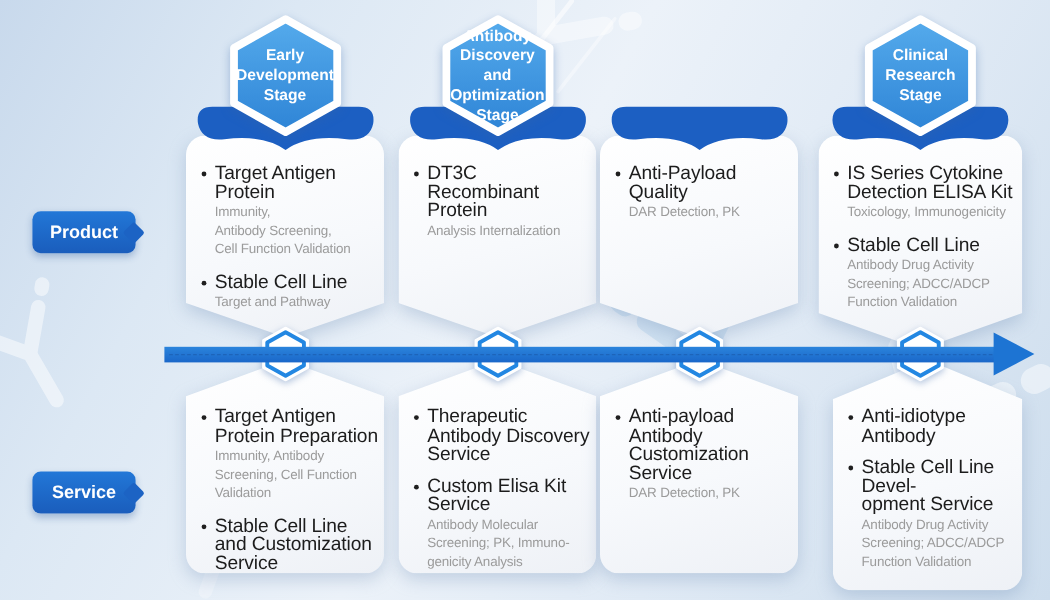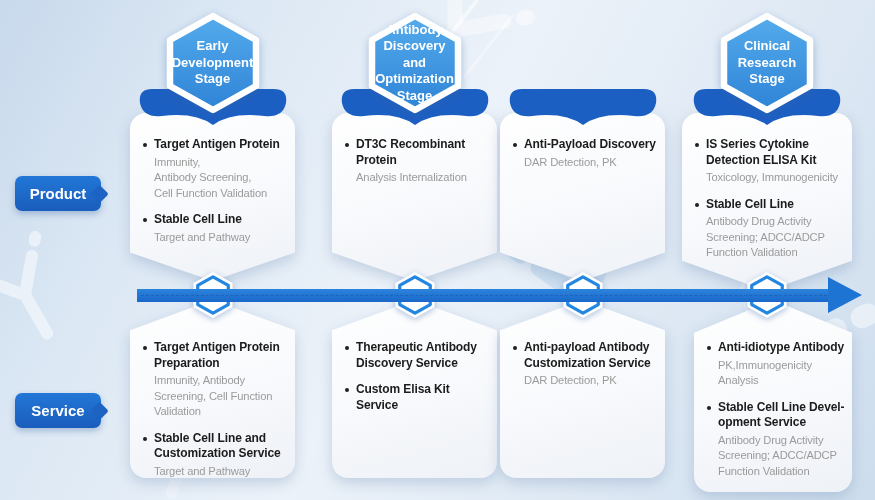--- a/index.html
+++ b/index.html
@@ -4,21 +4,21 @@
 <style>
   html,body{margin:0;padding:0;}
   .canvas{
     position:relative;width:875px;height:500px;overflow:hidden;
     font-family:"Liberation Sans",sans-serif;
     background:linear-gradient(118deg,#c8d9ec 0%,#dce8f4 22%,#ecf2f9 48%,#e0eaf5 70%,#cddded 100%);
   }
   .bg-art{position:absolute;left:0;top:0;z-index:0;}
 
   .col{position:absolute;top:0;height:500px;z-index:1;}
-  .col1{left:130px;width:165px;}
+  .col1{left:155px;width:165px;}
   .col2{left:332px;width:165px;}
   .col3{left:500px;width:165px;}
   .col4{left:682px;width:170px;}
 
   
   .stage-hex{position:absolute;top:12px;left:50%;transform:translateX(-50%);
     width:100px;height:102px;z-index:4;filter:drop-shadow(0 3px 4px rgba(50,100,170,.38));}
   .stage-hex svg{display:block;width:100%;height:100%;}
   .stage-title{position:absolute;inset:0;display:flex;align-items:center;justify-content:center;
     text-align:center;color:#fff;font-weight:bold;font-size:13px;line-height:1.26;
@@ -38,21 +38,21 @@
   .card{width:100%;height:100%;box-sizing:border-box;
     background:linear-gradient(165deg,#ffffff 0%,#f7f9fc 55%,#eef1f6 100%);}
   .pcard{clip-path:polygon(0 0,100% 0,100% 83%,50% 100%,0 83%);
     border-radius:16px 16px 0 0;padding:24px 3px 0 13px;}
   .scard{clip-path:polygon(0 17%,50% 0,100% 17%,100% 100%,0 100%);
     border-radius:16px;padding:40px 3px 0 13px;}
 
   .item{display:flex;margin-bottom:11px;}
   .dot{width:4px;height:4px;border-radius:50%;background:#1f1f1f;margin:6px 7px 0 0;flex:none;}
   .itxt{min-width:0;}
-  .ititle{font-size:12px;font-weight:bold;color:#1c1c1c;line-height:15.5px;
+  .ititle{font-size:16px;font-weight:normal;color:#1c1c1c;line-height:15.5px;
     letter-spacing:-0.1px;white-space:pre-line;}
   .idesc{font-size:11.2px;color:#9b9b9b;line-height:15.5px;letter-spacing:-0.15px;
     white-space:pre-line;margin-top:2px;}
 
   
   .arrow-bar{position:absolute;left:137px;top:289px;width:694px;height:13px;z-index:5;
     background:linear-gradient(180deg,#2b84dc 0%,#1a67c9 100%);}
   .arrow-bar::after{content:"";position:absolute;left:4px;right:4px;top:6px;
     border-top:1px dashed rgba(20,70,140,.35);}
   .arrow-head{position:absolute;left:828px;top:277px;width:0;height:0;z-index:5;
@@ -60,21 +60,21 @@
     border-left:34px solid #1d74d3;}
 
   
   .num-hex{position:absolute;top:272px;left:50%;transform:translateX(-50%);
     width:42px;height:46px;z-index:6;filter:drop-shadow(0 2px 3px rgba(40,90,160,.35));}
   .num-hex svg{display:block;width:100%;height:100%;}
   .num{position:absolute;inset:0;display:flex;align-items:center;justify-content:center;
     font-size:15px;font-weight:bold;color:#1464c4;letter-spacing:.3px;}
 
   
-  .tag{position:absolute;left:15px;width:86px;height:35px;z-index:7;border-radius:7px;
+  .tag{position:absolute;left:27px;width:86px;height:35px;z-index:7;border-radius:7px;
     background:linear-gradient(180deg,#2277d7 0%,#1a5dbc 100%);
     display:flex;align-items:center;justify-content:center;color:#fff;
     font-weight:bold;font-size:15px;box-shadow:0 3px 6px rgba(30,80,150,.3);}
   .tag::after{content:"";position:absolute;right:-5px;top:50%;width:13px;height:13px;
     background:#1c63c4;transform:translateY(-50%) rotate(45deg);border-radius:2px;z-index:-1;}
   .tag-product{top:176px;}
   .tag-service{top:393px;justify-content:center;}
 </style>
 </head>
 <body>
@@ -209,38 +209,41 @@
         <div class="item">
           <span class="dot"></span>
           <div class="itxt">
             <div class="ititle">Therapeutic Antibody Discovery Service</div>
           </div>
         </div>
         <div class="item">
           <span class="dot"></span>
           <div class="itxt">
             <div class="ititle">Custom Elisa Kit Service</div>
+            <div class="idesc">Antibody Molecular
+Screening; PK, Immuno-
+genicity Analysis</div>
           </div>
         </div>
       </div>
     </div>
   </div>
 
   <div class="col col3">
     <div class="ribbon">
       <svg viewBox="0 0 154 46">
           <path d="M16,3 L138,3 Q152,3 150,17 Q147,32 128,30 Q95,26 77,39 Q59,26 26,30 Q7,32 4,17 Q2,3 16,3 Z" fill="#1c5fc2"></path>
         </svg>
     </div>
     <div class="cardwrap pwrap">
       <div class="card pcard">
         <div class="item">
           <span class="dot"></span>
           <div class="itxt">
-            <div class="ititle">Anti-Payload Discovery</div>
+            <div class="ititle">Anti-Payload Quality</div>
             <div class="idesc">DAR Detection, PK</div>
           </div>
         </div>
       </div>
     </div>
     <div class="num-hex">
       <svg viewBox="0 0 44 48">
         <polygon points="22,1 41.5,12 41.5,36 22,47 2.5,36 2.5,12" fill="#ffffff" stroke="#ffffff" stroke-width="2" stroke-linejoin="round"></polygon>
         <polygon points="22,5 38,14 38,34 22,43 6,34 6,14" fill="#ffffff" stroke="#2387e2" stroke-width="3.4" stroke-linejoin="round"></polygon>
       </svg>
@@ -297,22 +300,20 @@
         <polygon points="22,5 38,14 38,34 22,43 6,34 6,14" fill="#ffffff" stroke="#2387e2" stroke-width="3.4" stroke-linejoin="round"></polygon>
       </svg>
       <span class="num">04</span>
     </div>
     <div class="cardwrap swrap">
       <div class="card scard">
         <div class="item">
           <span class="dot"></span>
           <div class="itxt">
             <div class="ititle">Anti-idiotype Antibody</div>
-            <div class="idesc">PK,Immunogenicity
-Analysis</div>
           </div>
         </div>
         <div class="item">
           <span class="dot"></span>
           <div class="itxt">
             <div class="ititle">Stable Cell Line Devel-
 opment Service</div>
             <div class="idesc">Antibody Drug Activity
 Screening; ADCC/ADCP
 Function Validation</div>

